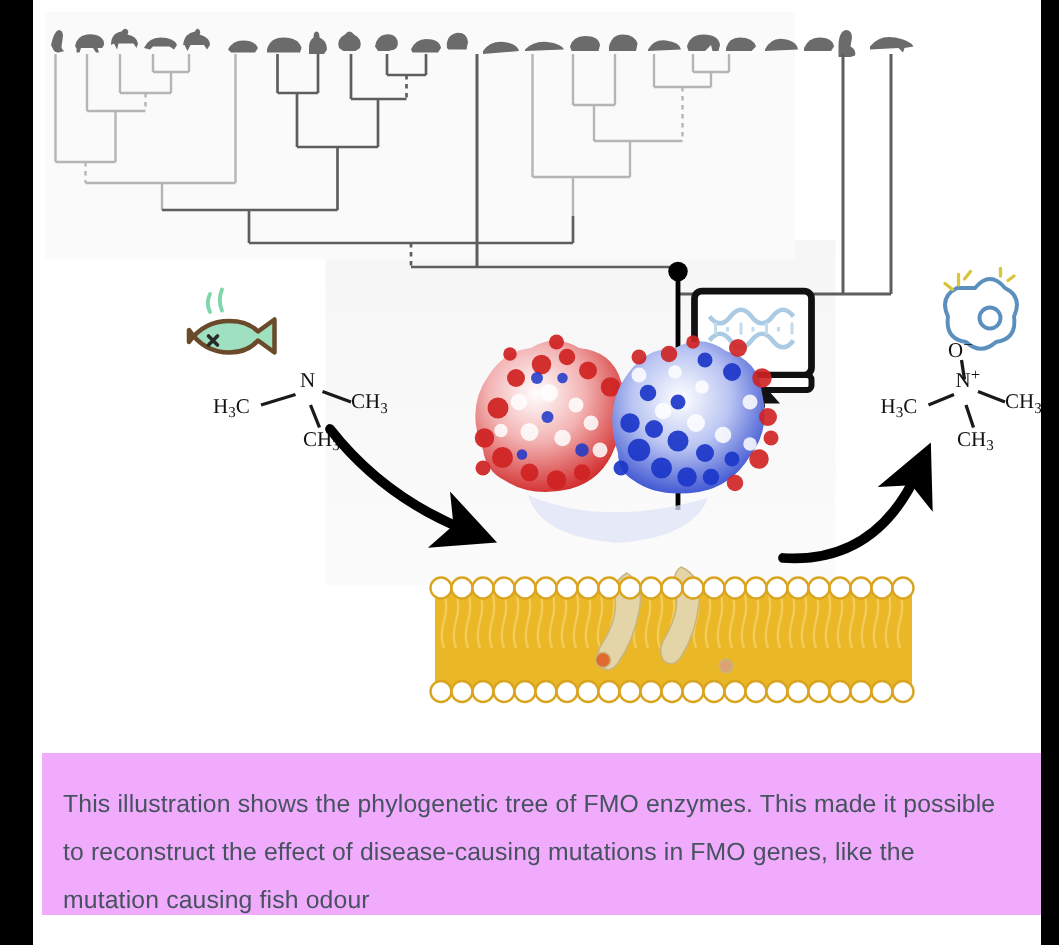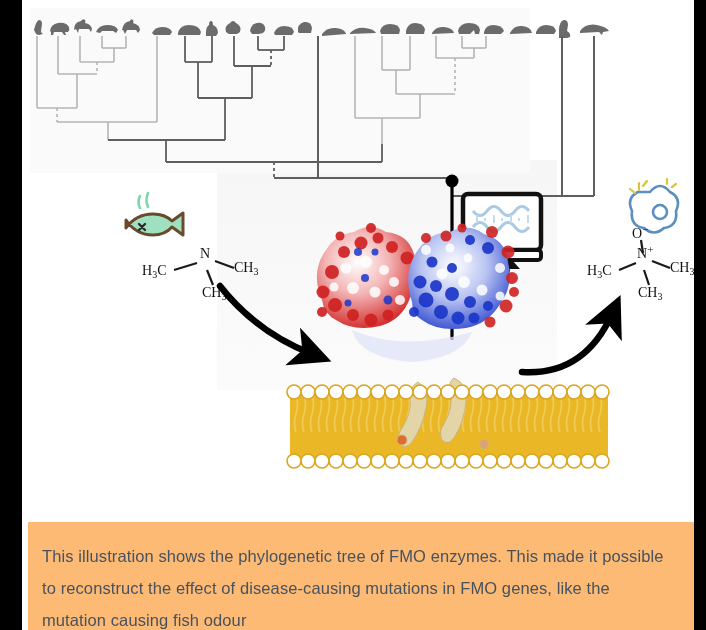--- a/index.html
+++ b/index.html
@@ -40,24 +40,24 @@
   }
   .figure-svg {
     position: absolute;
     left: 0;
     top: 0;
   }
   
   .caption {
     position: absolute;
     left: 6px;
-    top: 522px;
+    top: 502px;
     width: 666px;
     height: 108px;
-    background: #fdba74;
+    background: #f0abfc;
     box-sizing: border-box;
     padding: 18px 22px 0 14px;
   }
   .caption p {
     margin: 0;
     color: #46525f;
     font-size: 16.5px;
     line-height: 32px;
     font-family: "Liberation Sans", sans-serif;
     letter-spacing: 0.1px;

